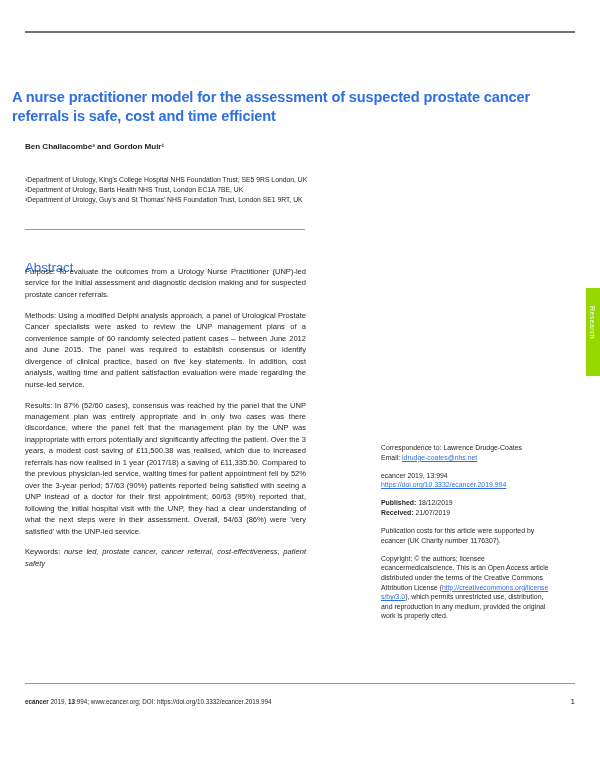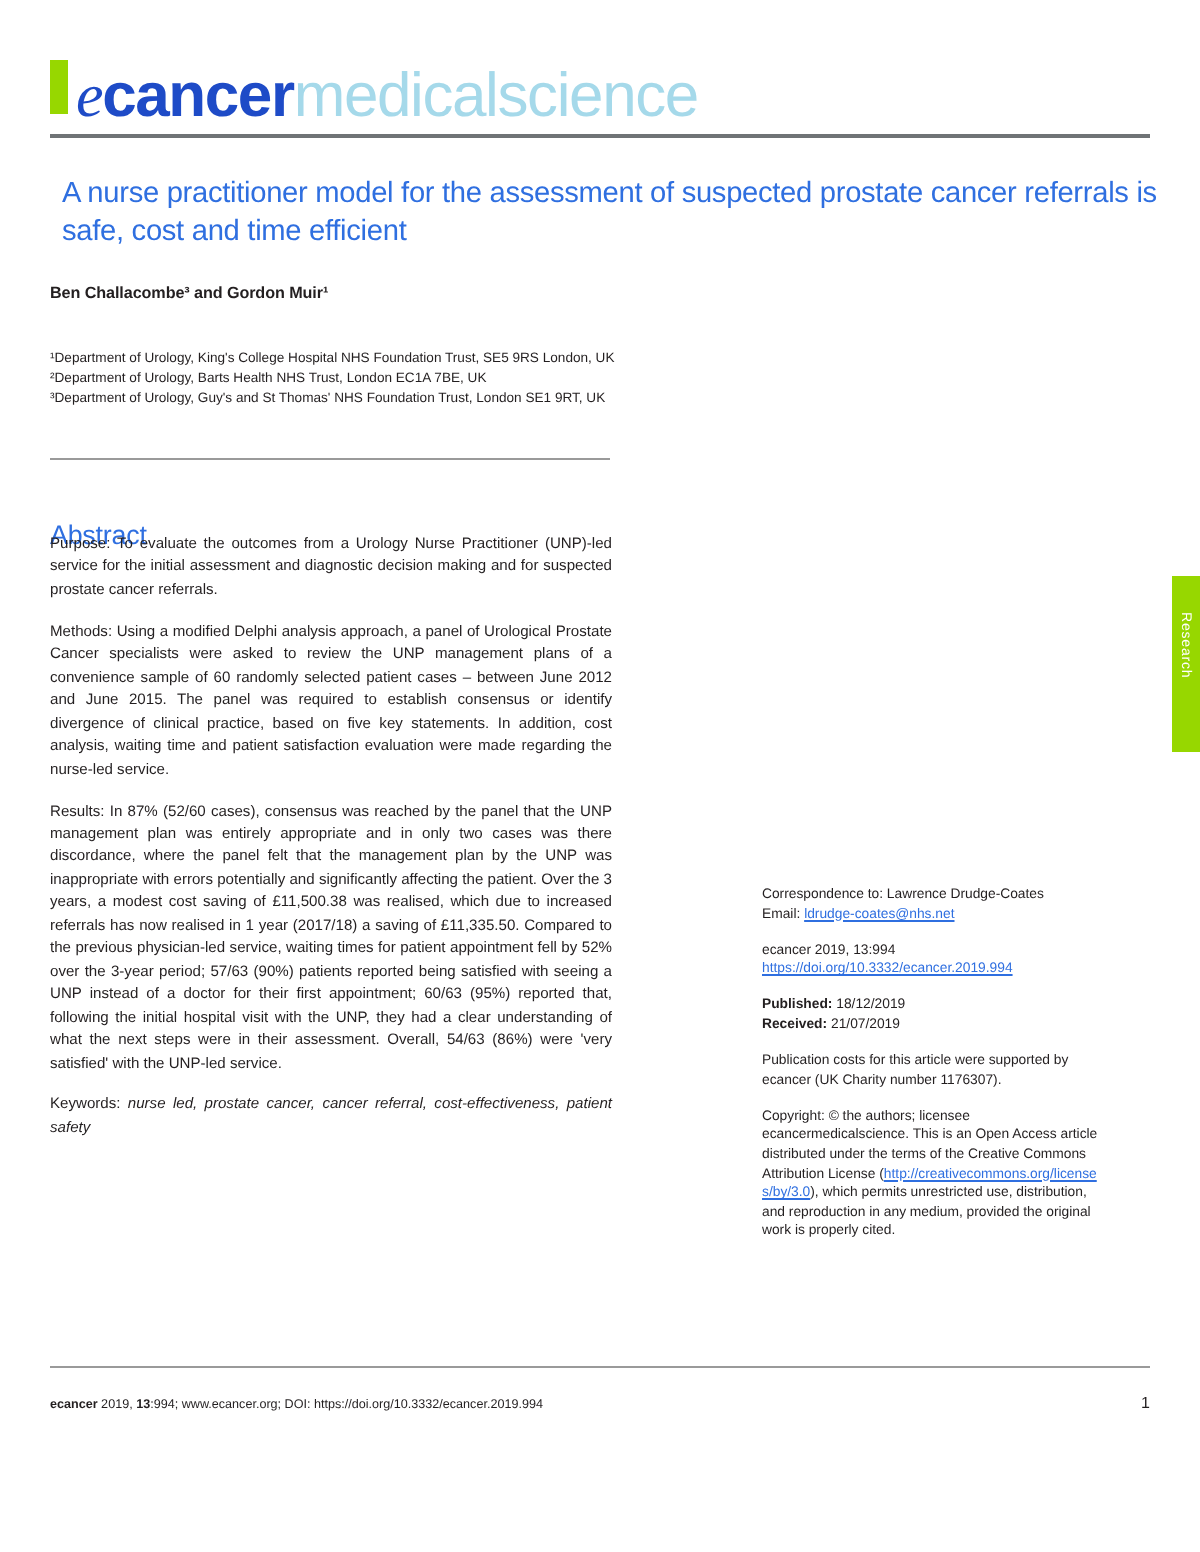--- a/index.html
+++ b/index.html
@@ -24,22 +24,22 @@
     align-self:flex-start; margin-top:3px;
   }
   .logo-text { font-size:31px; line-height:31px; letter-spacing:-0.7px; }
   .logo-e { color:#1e4bc7; font-style:italic; font-weight:400; font-family:"Liberation Serif", serif; }
   .logo-cancer { color:#1e4bc7; font-weight:700; }
   .logo-medicalscience { color:#a5d9ea; font-weight:400; }
   .masthead-rule { margin-top:4px; height:2px; background:#6f7376; width:550px; }
 
   
   .title {
-    position:absolute; left:31px; top:88px; width:548px;
-    color:#2f6fe0; font-size:14.6px; line-height:19px; font-weight:400;
+    position:absolute; left:12px; top:88px; width:548px;
+    color:#2f6fe0; font-size:14.6px; line-height:19px; font-weight:700;
     letter-spacing:-0.15px;
   }
   .authors {
     position:absolute; left:25px; top:140px; width:548px;
     font-size:8.1px; line-height:13.4px; font-weight:700; color:#231f20;
     letter-spacing:-0.05px;
   }
 
   .affiliations {
     position:absolute; left:25px; top:175px; width:548px;
@@ -92,24 +92,20 @@
   }
   .footer b { font-weight:700; }
   .footer .pageno { font-size:8px; color:#231f20; }
 </style>
 </head>
 <body>
 
 <div class="page">
 
   <div class="masthead">
-    <div class="logo-row">
-      <div class="logo-bar"></div>
-      <div class="logo-text"><span class="logo-e">e</span><span class="logo-cancer">cancer</span><span class="logo-medicalscience">medicalscience</span></div>
-    </div>
     <div class="masthead-rule"></div>
   </div>
 
   <div class="title">A nurse practitioner model for the assessment of suspected prostate cancer referrals is safe, cost and time efficient</div>
 
   <div class="authors">
     <div>Ben Challacombe³ and Gordon Muir¹</div>
   </div>
 
   <div class="affiliations">

